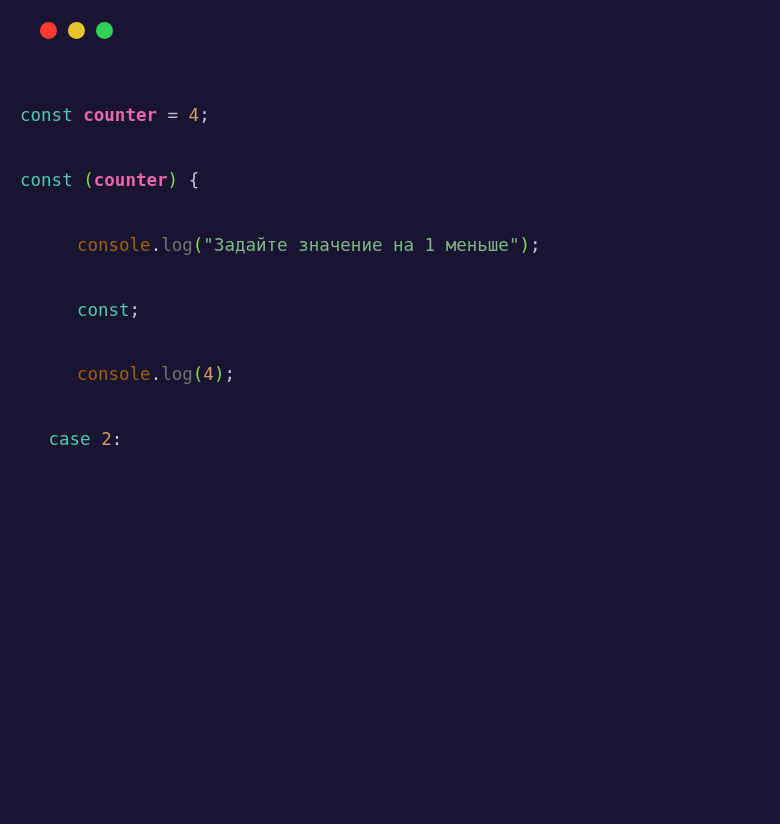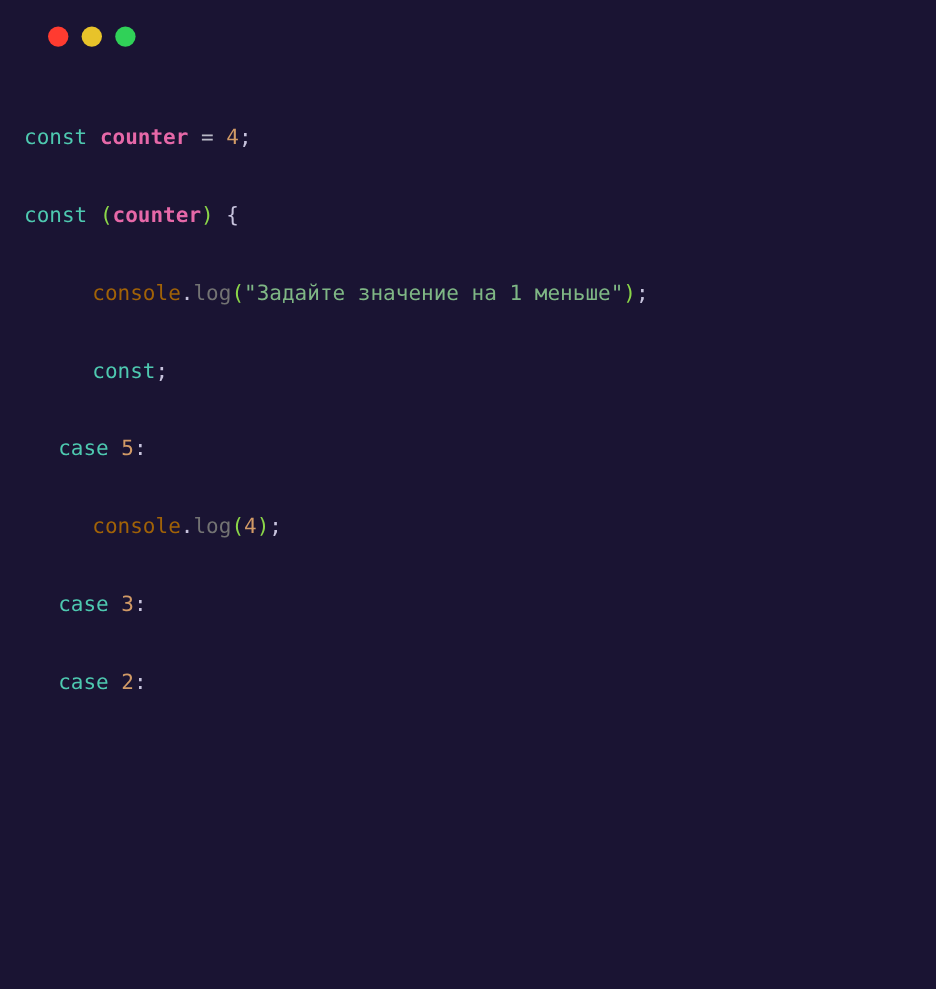--- a/index.html
+++ b/index.html
@@ -54,23 +54,21 @@
   <div class="dot dot-red"></div>
   <div class="dot dot-yellow"></div>
   <div class="dot dot-green"></div>
 </div>
 
 <div class="code">
 <div><span class="k-const">const</span><span class="punc"> </span><span class="ident">counter</span><span class="op"> = </span><span class="num">4</span><span class="punc">;</span></div>
 <div><span class="k-switch">const</span><span class="punc"> </span><span class="paren">(</span><span class="ident">counter</span><span class="paren">)</span><span class="punc"> </span><span class="punc">{</span></div>
 <div><span class="i2"></span><span class="obj">console</span><span class="punc">.</span><span class="method">log</span><span class="paren">(</span><span class="str">"Задайте значение на 1 меньше"</span><span class="paren">)</span><span class="punc">;</span></div>
 <div><span class="i2"></span><span class="k-break">const</span><span class="punc">;</span></div>
-<div><span class="i1"></span><span class="k-case">case</span><span class="punc"> </span><span class="num">5</span><span class="punc">:</span></div>
 <div><span class="i2"></span><span class="obj">console</span><span class="punc">.</span><span class="method">log</span><span class="paren">(</span><span class="num">4</span><span class="paren">)</span><span class="punc">;</span></div>
-<div><span class="i1"></span><span class="k-case">case</span><span class="punc"> </span><span class="num">3</span><span class="punc">:</span></div>
 <div><span class="i1"></span><span class="k-case">case</span><span class="punc"> </span><span class="num">2</span><span class="punc">:</span></div>
 
 
 
 
 
 
 
 </div>
 

